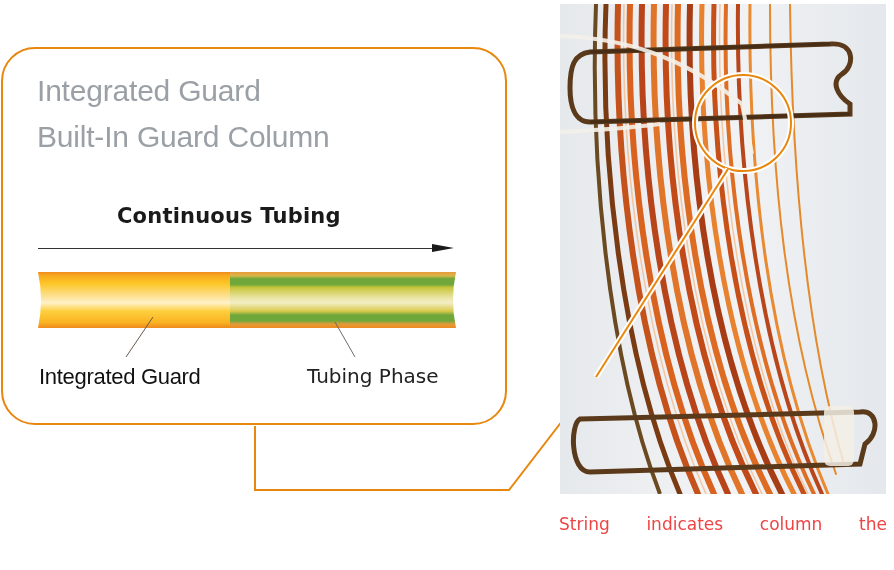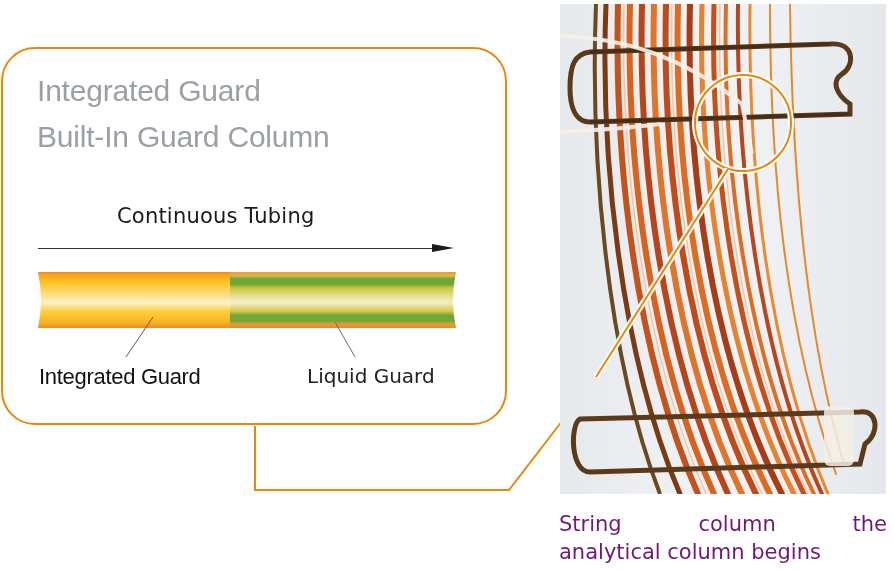--- a/index.html
+++ b/index.html
@@ -7,21 +7,21 @@
          font-family: "Liberation Sans", sans-serif; }
   .abs { position: absolute; }
 
   
   .callout-box { left: 1px; top: 47px; width: 506px; height: 378px;
     border: 2px solid #E8870E; border-radius: 34px; box-sizing: border-box; background: #fff; }
   .title { color: #9AA0A6; font-size: 30px; letter-spacing: -0.2px; white-space: nowrap; }
   .t1 { left: 37px; top: 74px; }
   .t2 { left: 37px; top: 120px; }
   .tubing-label { left: 117px; top: 204px; font-family: "DejaVu Sans", sans-serif;
-    font-size: 21px; color: #1a1a1a; letter-spacing: 0.2px; }
+    font-size: 21px; color: #1a1a1a; letter-spacing: 0.2px; font-weight: bold; }
   .arrow-line { left: 38px; top: 248px; width: 400px; height: 1px; background: #333; }
   .arrow-head { left: 432px; top: 244px; width: 0; height: 0;
     border-top: 4px solid transparent; border-bottom: 4px solid transparent;
     border-left: 22px solid #1a1a1a; }
 
   
   .tube { left: 38px; top: 271px; width: 418px; height: 58px; }
   .tube svg { display: block; }
 
   .label-guard { left: 39px; top: 364px; font-size: 22px; color: #111; letter-spacing: -0.3px; }
@@ -29,21 +29,21 @@
     font-size: 20px; color: #222; }
 
   
   .conn { left: 0; top: 0; width: 894px; height: 570px; pointer-events: none; }
 
   
   .photo { left: 560px; top: 4px; width: 326px; height: 490px; overflow: hidden;
     background: linear-gradient(90deg, #e9ecef 0%, #f1f2f4 40%, #eceff2 100%); }
 
   .caption { left: 559px; top: 510px; width: 328px; font-family: "DejaVu Sans", sans-serif;
-    font-size: 21px; line-height: 28px; color: #701a75; }
+    font-size: 17px; line-height: 28px; color: #ef4444; }
   .caption .l1 { display: flex; justify-content: space-between; }
 </style>
 </head>
 <body>
 
 <div class="abs callout-box"></div>
 
 <div class="abs title t1">Integrated Guard</div>
 <div class="abs title t2">Built-In Guard Column</div>
 
@@ -138,20 +138,20 @@
     <circle cx="183" cy="119" r="48" fill="none" stroke="#ffffff" stroke-width="6"></circle>
     <circle cx="183" cy="119" r="48" fill="none" stroke="#E8870E" stroke-width="2"></circle>
     <line x1="168" y1="165" x2="36" y2="373" stroke="#ffffff" stroke-width="6"></line>
     <line x1="168" y1="165" x2="36" y2="373" stroke="#E8870E" stroke-width="2"></line>
   </svg>
 </div>
 
 <div class="abs caption">
   <div class="l1">
     <span>String</span>
+    <span>indicates</span>
     <span>column</span>
     <span>the</span>
   </div>
-  <div>analytical column begins</div>
 </div>
 
 <div class="abs label-guard">Integrated Guard</div>
-<div class="abs label-liquid">Liquid Guard</div>
+<div class="abs label-liquid">Tubing Phase</div>
 
 </body></html>

